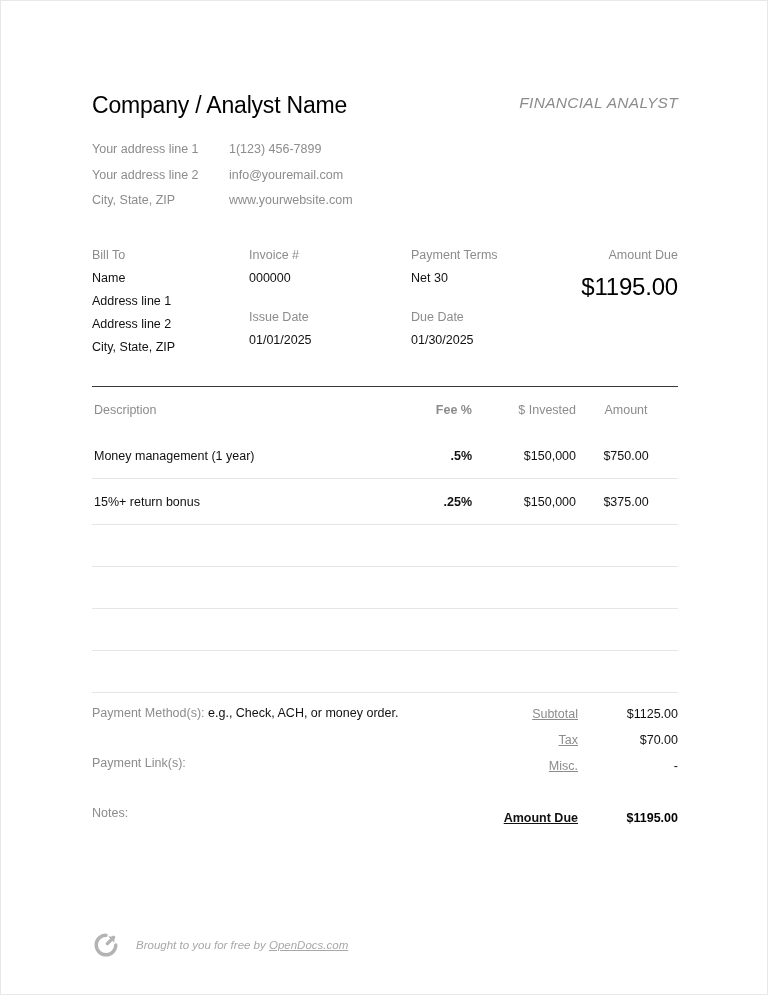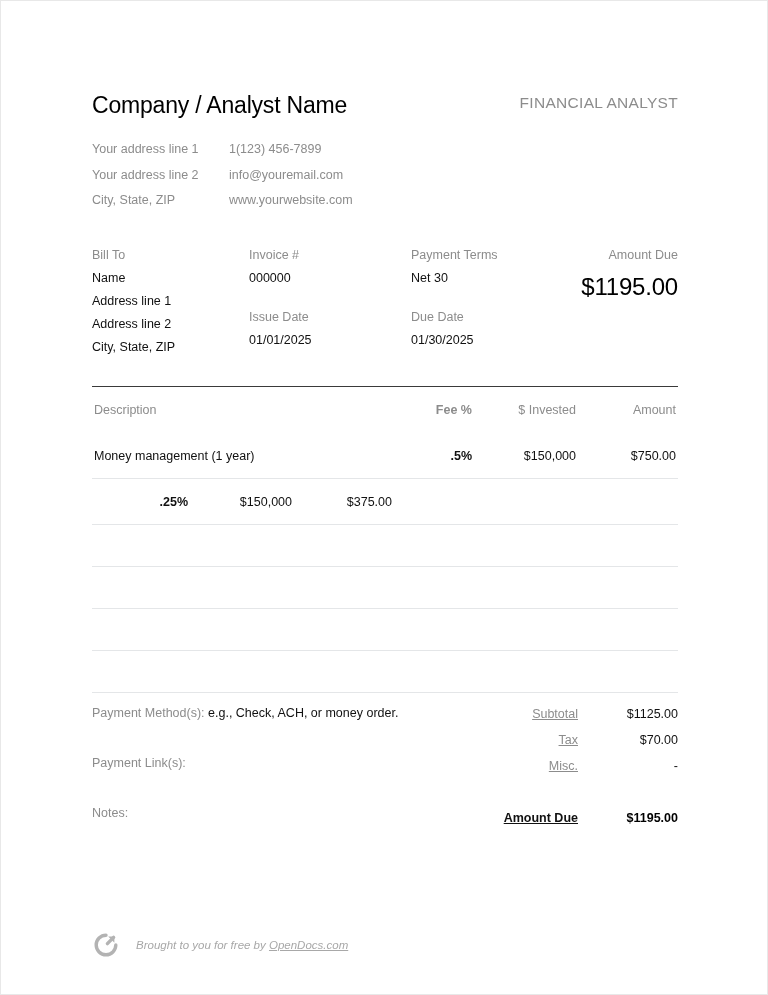--- a/index.html
+++ b/index.html
@@ -38,20 +38,21 @@
     font-weight: normal;
     color: #000000;
     letter-spacing: -0.2px;
     line-height: 1.1;
     margin: 0;
     padding-top: 2px;
   }
   .doc-title-block {
     text-align: right;
     padding-top: 2px;
+    font-style: italic;
   }
   .doc-subtitle {
     font-size: 15.5px;
     color: #8c8c8c;
     letter-spacing: 0.3px;
     line-height: 1.25;
   }
   .doc-title {
     font-size: 30px;
     font-weight: bold;
@@ -134,21 +135,21 @@
   .trow {
     display: flex;
     align-items: center;
     height: 45px;
   }
   .trow.head { height: 46px; }
   .trow.empty { height: 41px; }
   .c-desc { flex: 1 1 auto; text-align: left; padding-left: 2px; }
   .c-fee { width: 96px; text-align: right; font-weight: bold; }
   .c-inv { width: 104px; text-align: right; }
-  .c-amt { width: 100px; text-align: right; padding-right: 2px; }
+  .c-amt { width: 100px; text-align: center; padding-right: 2px; }
   .th {
     font-size: 12.5px;
     color: #8c8c8c;
   }
   .td {
     font-size: 12.5px;
     color: #111111;
   }
 
   
@@ -307,20 +308,21 @@
 
     <div class="trow">
       <div class="c-desc td">Money management (1 year)</div>
       <div class="c-fee td">.5%</div>
       <div class="c-inv td">$150,000</div>
       <div class="c-amt td">$750.00</div>
     </div>
     <div class="rule-light"></div>
 
     <div class="trow">
+      <div class="c-desc td">15%+ return bonus</div>
       <div class="c-fee td">.25%</div>
       <div class="c-inv td">$150,000</div>
       <div class="c-amt td">$375.00</div>
     </div>
     <div class="rule-light"></div>
 
     <div class="trow empty"></div>
     <div class="rule-light"></div>
     <div class="trow empty"></div>
     <div class="rule-light"></div>

